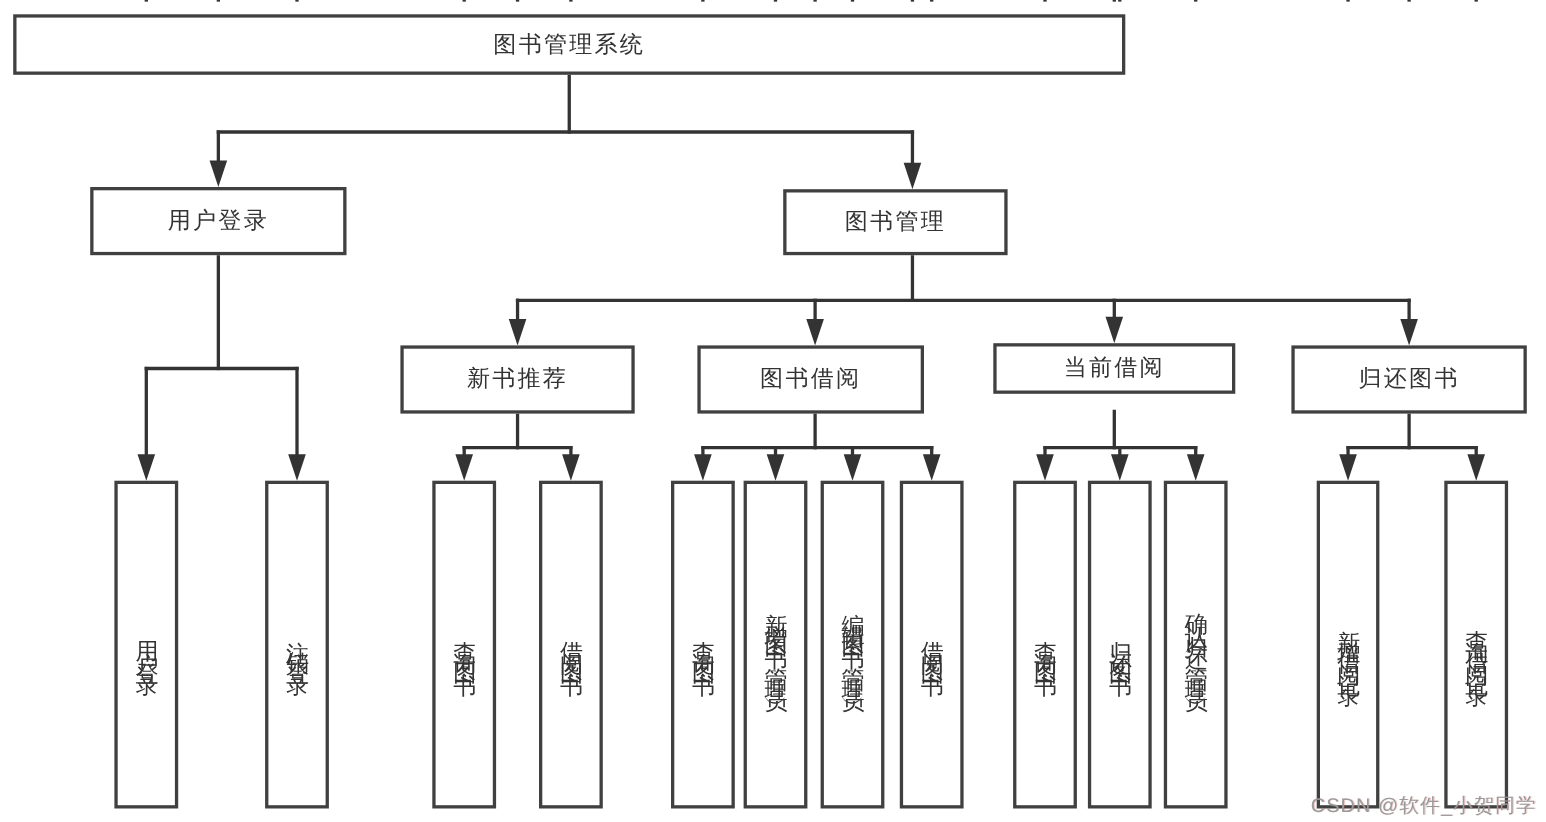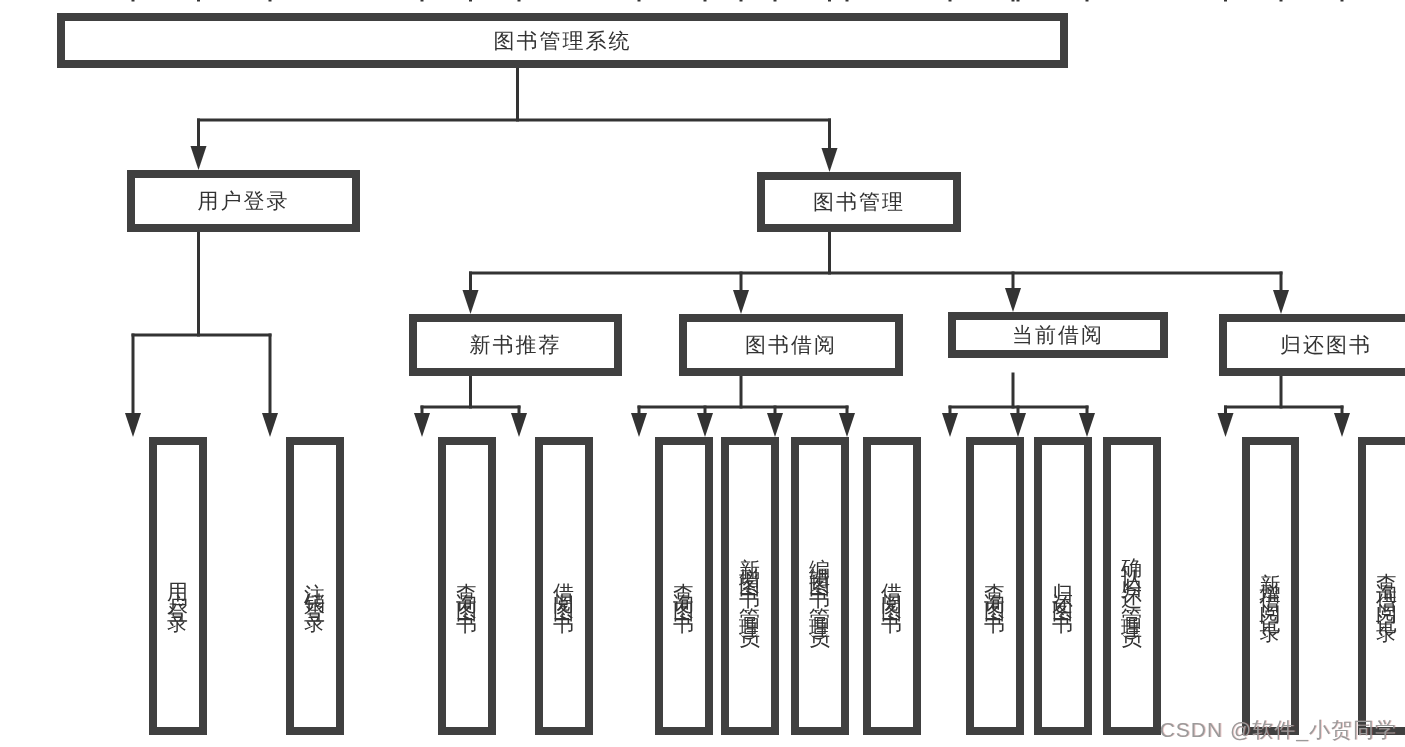--- a/index.html
+++ b/index.html
@@ -8,42 +8,41 @@
     width:1405px;height:747px;
     background:#ffffff;
     overflow:hidden;
     font-family:"Liberation Sans","DejaVu Sans",sans-serif;
   }
   .edges{position:absolute;left:0;top:0;}
   .node{
     position:absolute;
     box-sizing:border-box;
     background:#ffffff;
-    border:8px solid #404040;
+    border:3px solid #404040;
     color:#333333;
     display:flex;
     align-items:center;
     justify-content:center;
     font-size:21px;
     letter-spacing:2px;
     text-align:center;
     line-height:1.2;
-    margin-left:45px;
   }
   .node.vertical{
     writing-mode:vertical-rl;
     text-orientation:mixed;
     letter-spacing:10px;
     font-size:21px;
   }
   .watermark{
     position:absolute;
     right:8px;
     bottom:3px;
-    font-size:21px;
+    font-size:18px;
     letter-spacing:1px;
     color:#9a9a9a;
     text-shadow:1px 0 0 rgba(205,90,90,0.30);
     z-index:5;
     white-space:nowrap;
   }
 </style>
 </head>
 <body>
 
@@ -119,21 +118,21 @@
       <polygon points="1217.5,413 1233.5,413 1225.5,437" fill="#333333"></polygon>
       <line x1="1342" y1="407" x2="1342" y2="419" stroke="#333333" stroke-width="3" stroke-linecap="square"></line>
       <line x1="1342" y1="0" x2="1342" y2="0" stroke="#333333" stroke-width="3" stroke-linecap="square"></line>
       <polygon points="1334,413 1350,413 1342,437" fill="#333333"></polygon>
     </svg>
   <div class="watermark">CSDN @软件_小贺同学</div>
 <div class="node" style="left: 12px; top: 13px; width: 1011px; height: 55px;">图书管理系统</div>
     <div class="node" style="left: 82px; top: 170px; width: 233px; height: 62px;">用户登录</div>
     <div class="node" style="left: 712px; top: 172px; width: 204px; height: 60px;">图书管理</div>
     <div class="node" style="left: 364px; top: 314px; width: 213px; height: 62px;">新书推荐</div>
-    <div class="node" style="left: 634px; top: 314px; width: 224px; height: 62px;">图书借阅</div>
+    <div class="node" style="left: 634px; top: 314px; width: 206px; height: 62px;">图书借阅</div>
     <div class="node" style="left: 903px; top: 312px; width: 220px; height: 46px;">当前借阅</div>
     <div class="node" style="left: 1174px; top: 314px; width: 214px; height: 62px;">归还图书</div>
     <div class="node vertical" style="left: 104px; top: 437px; width: 58px; height: 298px;">用户登录</div>
     <div class="node vertical" style="left: 241px; top: 437px; width: 58px; height: 298px;">注销登录</div>
     <div class="node vertical" style="left: 393px; top: 437px; width: 58px; height: 298px;">查询图书</div>
     <div class="node vertical" style="left: 490px; top: 437px; width: 58px; height: 298px;">借阅图书</div>
     <div class="node vertical" style="left: 610px; top: 437px; width: 58px; height: 298px;">查询图书</div>
     <div class="node vertical" style="left: 676px; top: 437px; width: 58px; height: 298px;">新增图书（管理员）</div>
     <div class="node vertical" style="left: 746px; top: 437px; width: 58px; height: 298px;">编辑图书（管理员）</div>
     <div class="node vertical" style="left: 818px; top: 437px; width: 58px; height: 298px;">借阅图书</div>

